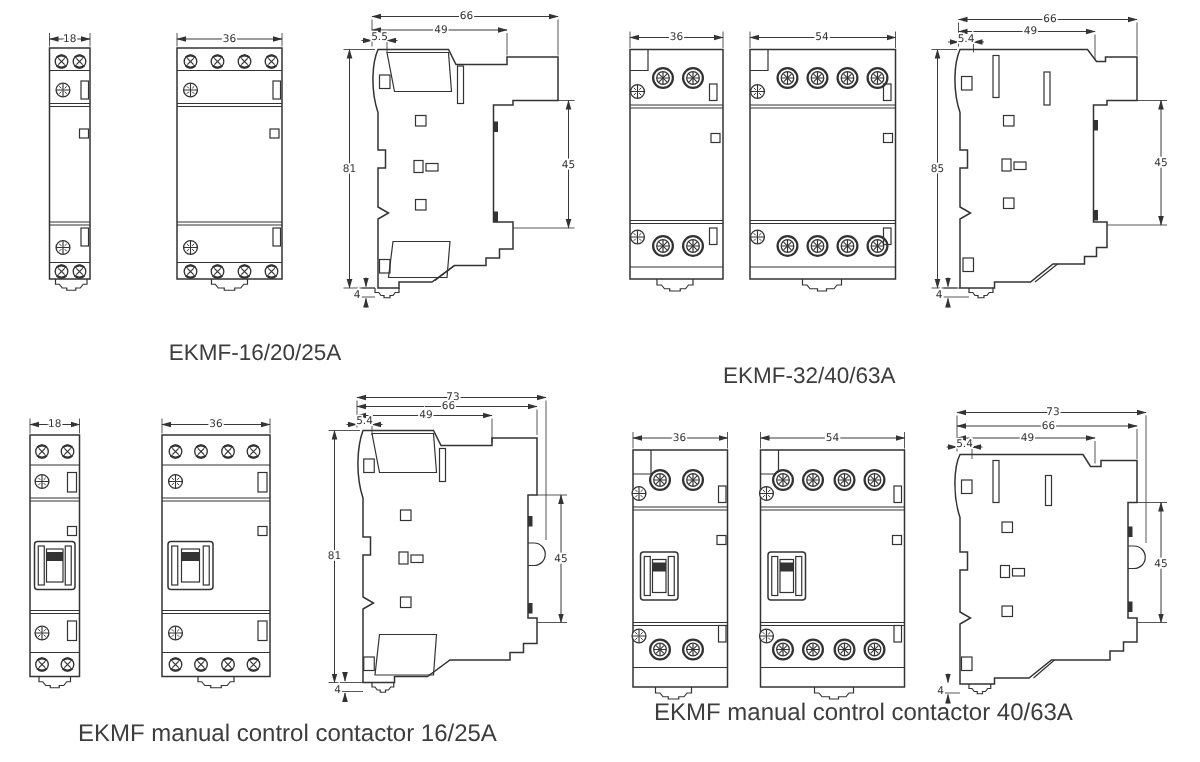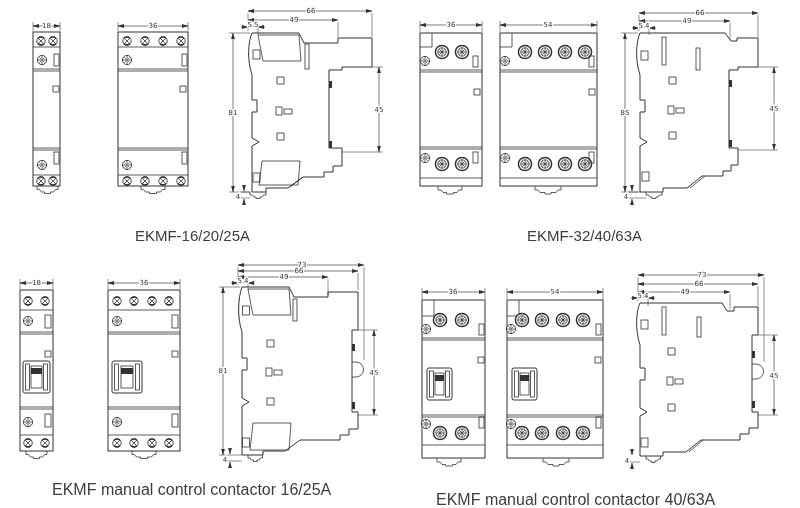--- a/index.html
+++ b/index.html
@@ -457,18 +457,18 @@
         <line class="x" x1="358" y1="161" x2="378" y2="161"></line>
     <line class="d" x1="374" y1="81" x2="374" y2="161" marker-start="url(#as)" marker-end="url(#ae)"></line>
     <text class="dt" x="374" y="122">45</text>
     <line class="x" x1="240" y1="208" x2="227" y2="208"></line>
     <line class="d" x1="232" y1="195" x2="232" y2="201" marker-end="url(#ae)"></line>
     <line class="d" x1="232" y1="215" x2="232" y2="209" marker-end="url(#ae)"></line>
     <text class="dt" x="227" y="207">4</text>
   </g>
 </svg>
 
-<div class="cap small" style="left:90px;top:227px;width:160px;text-align:right">EKMF-16/20/25A</div>
-<div class="cap small" style="left:482px;top:227px;width:160px;text-align:right">EKMF-32/40/63A</div>
+<div class="cap small" style="left:90px;top:227px;width:160px;text-align:center">EKMF-16/20/25A</div>
+<div class="cap small" style="left:482px;top:242px;width:160px;text-align:left">EKMF-32/40/63A</div>
 <div class="cap big" style="left:52px;top:481px">EKMF manual control contactor 16/25A</div>
-<div class="cap big" style="left:436px;top:491px">EKMF manual control contactor 40/63A</div>
+<div class="cap big" style="left:436px;top:467px">EKMF manual control contactor 40/63A</div>
 
 </div>
 
 </body></html>

